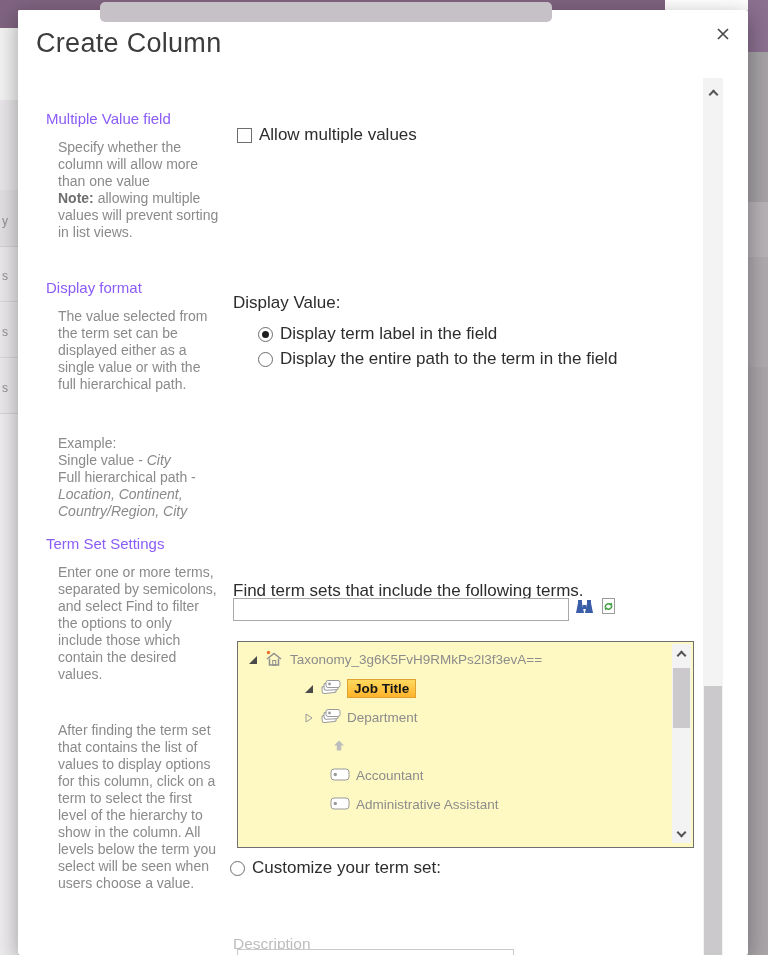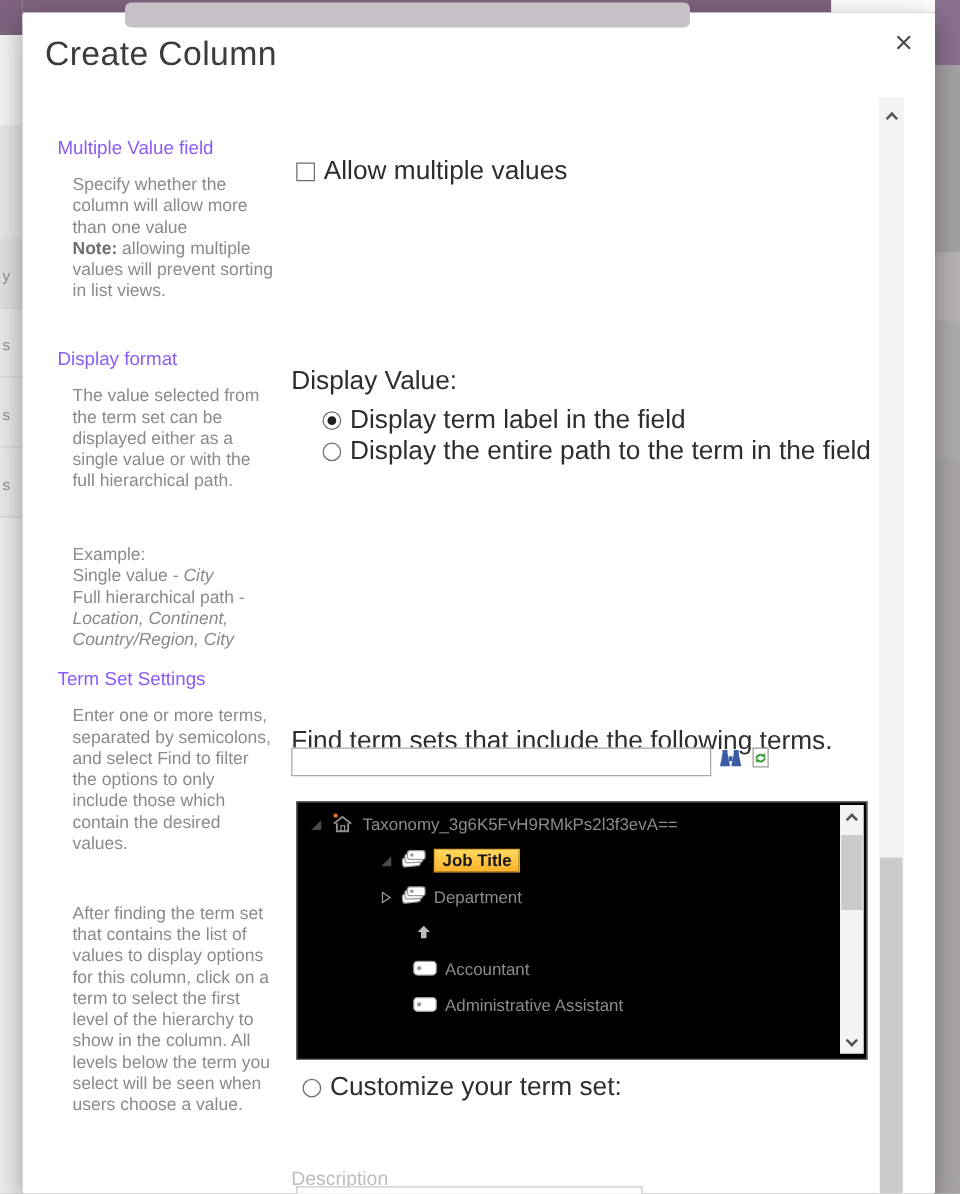--- a/index.html
+++ b/index.html
@@ -40,30 +40,30 @@
   .sb-arrow { position:absolute; left:0; width:100%; height:16px; display:flex; align-items:center; justify-content:center; }
 
   
   .sect-h { font-size:15px; font-weight:400; color:#8b5cf6; margin:0 0 9px 0; }
   .sect-p { font-size:14px; color:#8a8a8a; margin:12px; line-height:17px; white-space:pre-line; }
   .sect-p b { color:#6e6e6e; }
   .sect-p .i { font-style:italic; }
   .lsec { left:28px; width:195px; }
 
   
-  .lbl { font-size:21px; color:#2d2d2d; }
+  .lbl { font-size:17px; color:#2d2d2d; }
   .ctl-row { display:flex; align-items:center; gap:7px; }
   .checkbox { width:15px; height:15px; border:1px solid #6e6e6e; background:#fff; flex:0 0 auto; }
   .radio { width:15px; height:15px; border:1px solid #6e6e6e; border-radius:50%; background:#fff; position:relative; flex:0 0 auto; }
   .radio.sel::after { content:""; position:absolute; inset:3px; background:#1f1f1f; border-radius:50%; }
   .find-input { width:336px; height:23px; border:1px solid #a9a9a9; background:#fff; font-size:13px; padding:0 4px; }
   .icon-btn { width:20px; height:20px; display:flex; align-items:center; justify-content:center; cursor:pointer; }
 
   
-  .treebox { left:219px; top:631px; width:457px; height:207px; border:1px solid #6f6f6f; background:#000000; overflow:hidden; padding-top:3px; }
+  .treebox { left:219px; top:631px; width:457px; height:207px; border:1px solid #6f6f6f; background:#fef9c3; overflow:hidden; padding-top:3px; }
   .trow { height:29px; display:flex; align-items:center; gap:6px; font-size:13.5px; color:#8c8c8c; }
   .tri { flex:0 0 10px; display:flex; }
   .sel-term { background:linear-gradient(#ffd95e,#ffb32a); border:1px solid #dfa12f; padding:1px 6px; color:#161616; font-weight:bold; }
   .tree-sb { position:absolute; right:2px; top:2px; width:19px; height:199px; background:#f4f3f4; }
   .tree-sb .sb-thumb { left:1px; width:17px; }
 
   .gray-note { font-size:15.5px; color:#bdbdbd; line-height:21px; white-space:pre-line; }
   .textarea-stub { left:219px; top:939px; width:277px; height:10px; background:#fff; border:1px solid #c9c9c9; border-bottom:none; }
 </style>
 </head>
@@ -293,21 +293,21 @@
         <div class="sb-arrow" style="top:3px;">
             <span class="chev up"></span>
           </div>
         <div class="sb-thumb" style="top:24px; height:60px;"></div>
         <div class="sb-arrow" style="bottom:3px;">
             <span class="chev down"></span>
           </div>
       </div>
     </div>
 
-    <div class="abs ctl-row" style="left:224px; top:848px;">
+    <div class="abs ctl-row" style="left:212px; top:848px;">
       <span class="radio"></span>
       <span class="lbl">Customize your term set:</span>
     </div>
 
 
     <div class="abs gray-note" style="left:215px; top:923px;">Description</div>
 
     <div class="abs textarea-stub"></div>
 
   </div>

